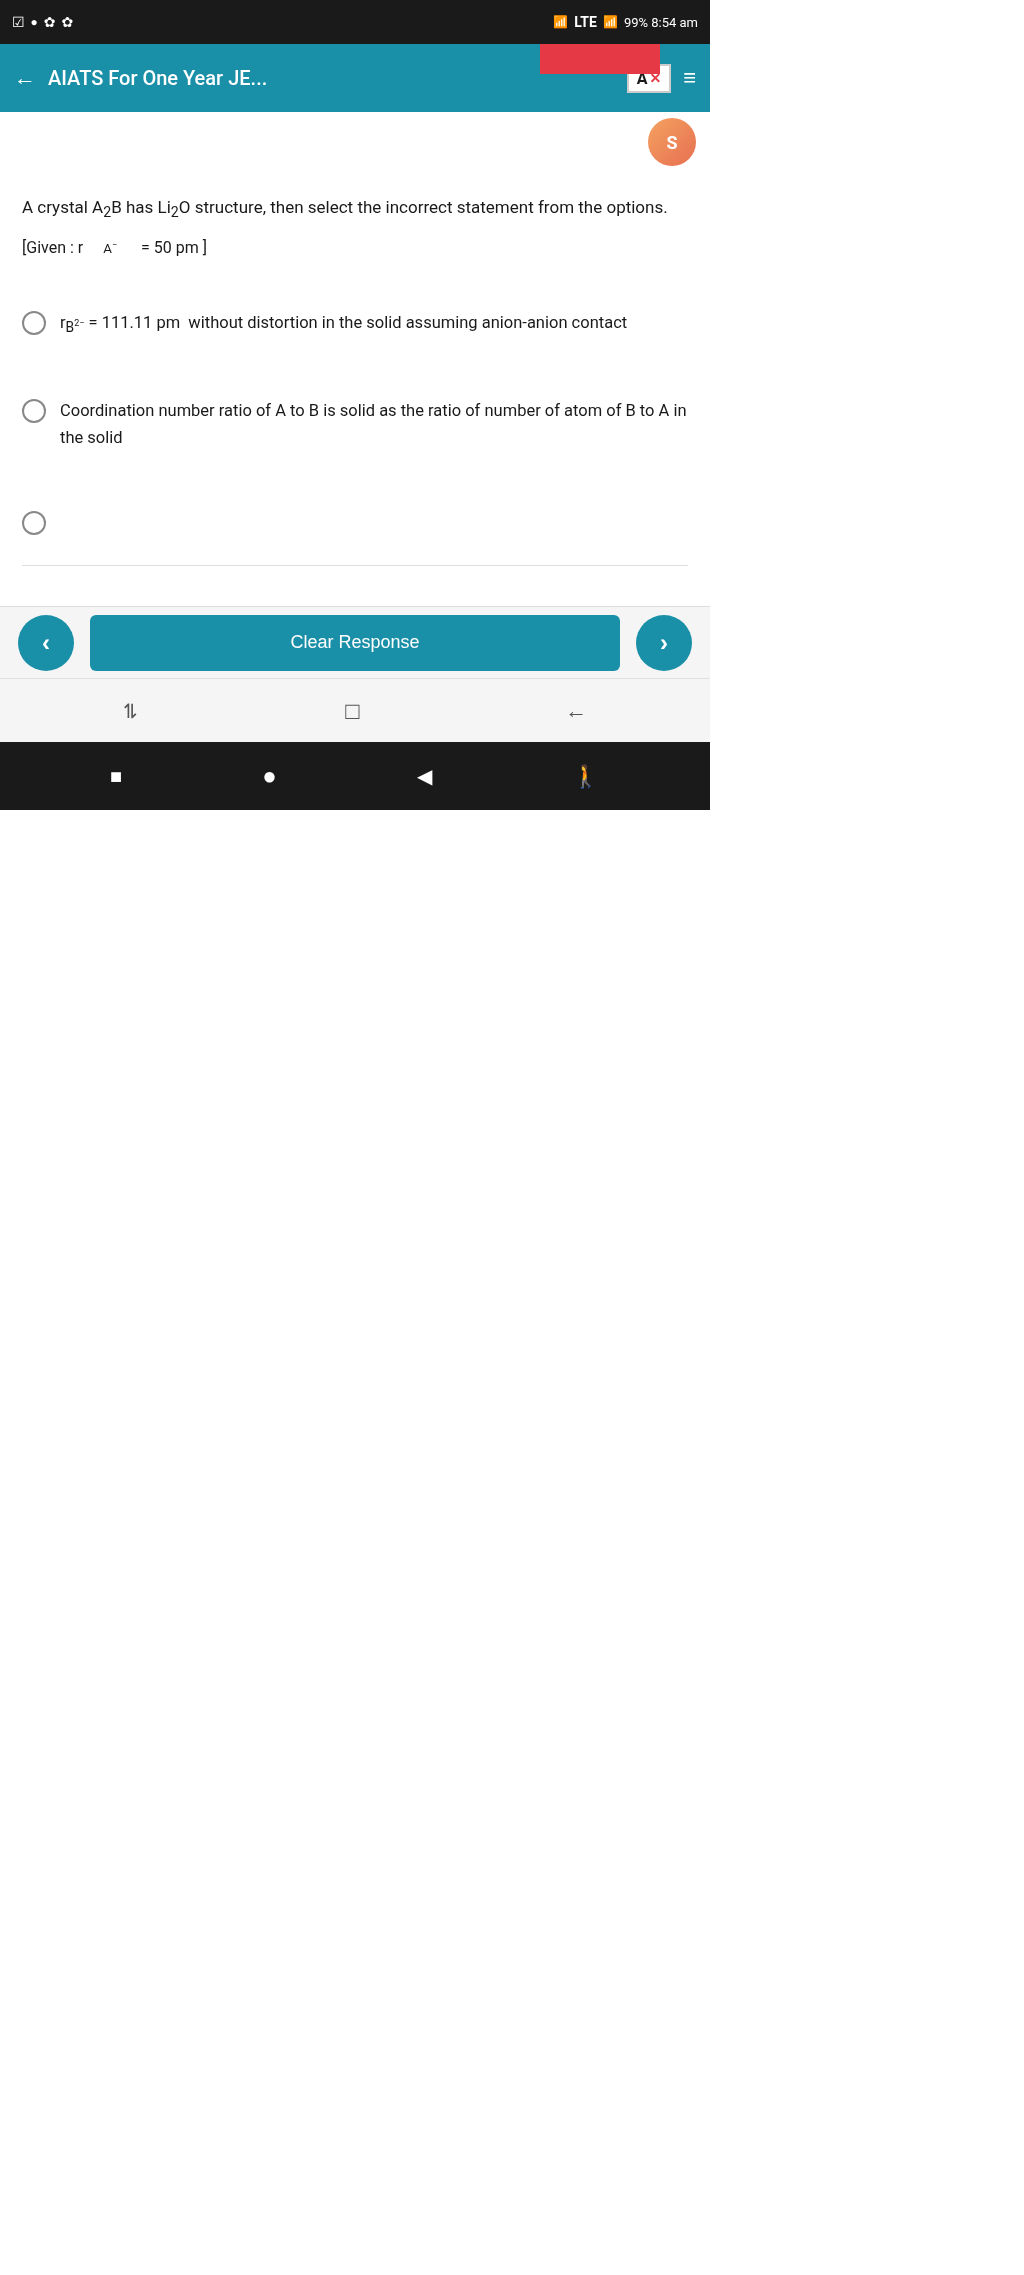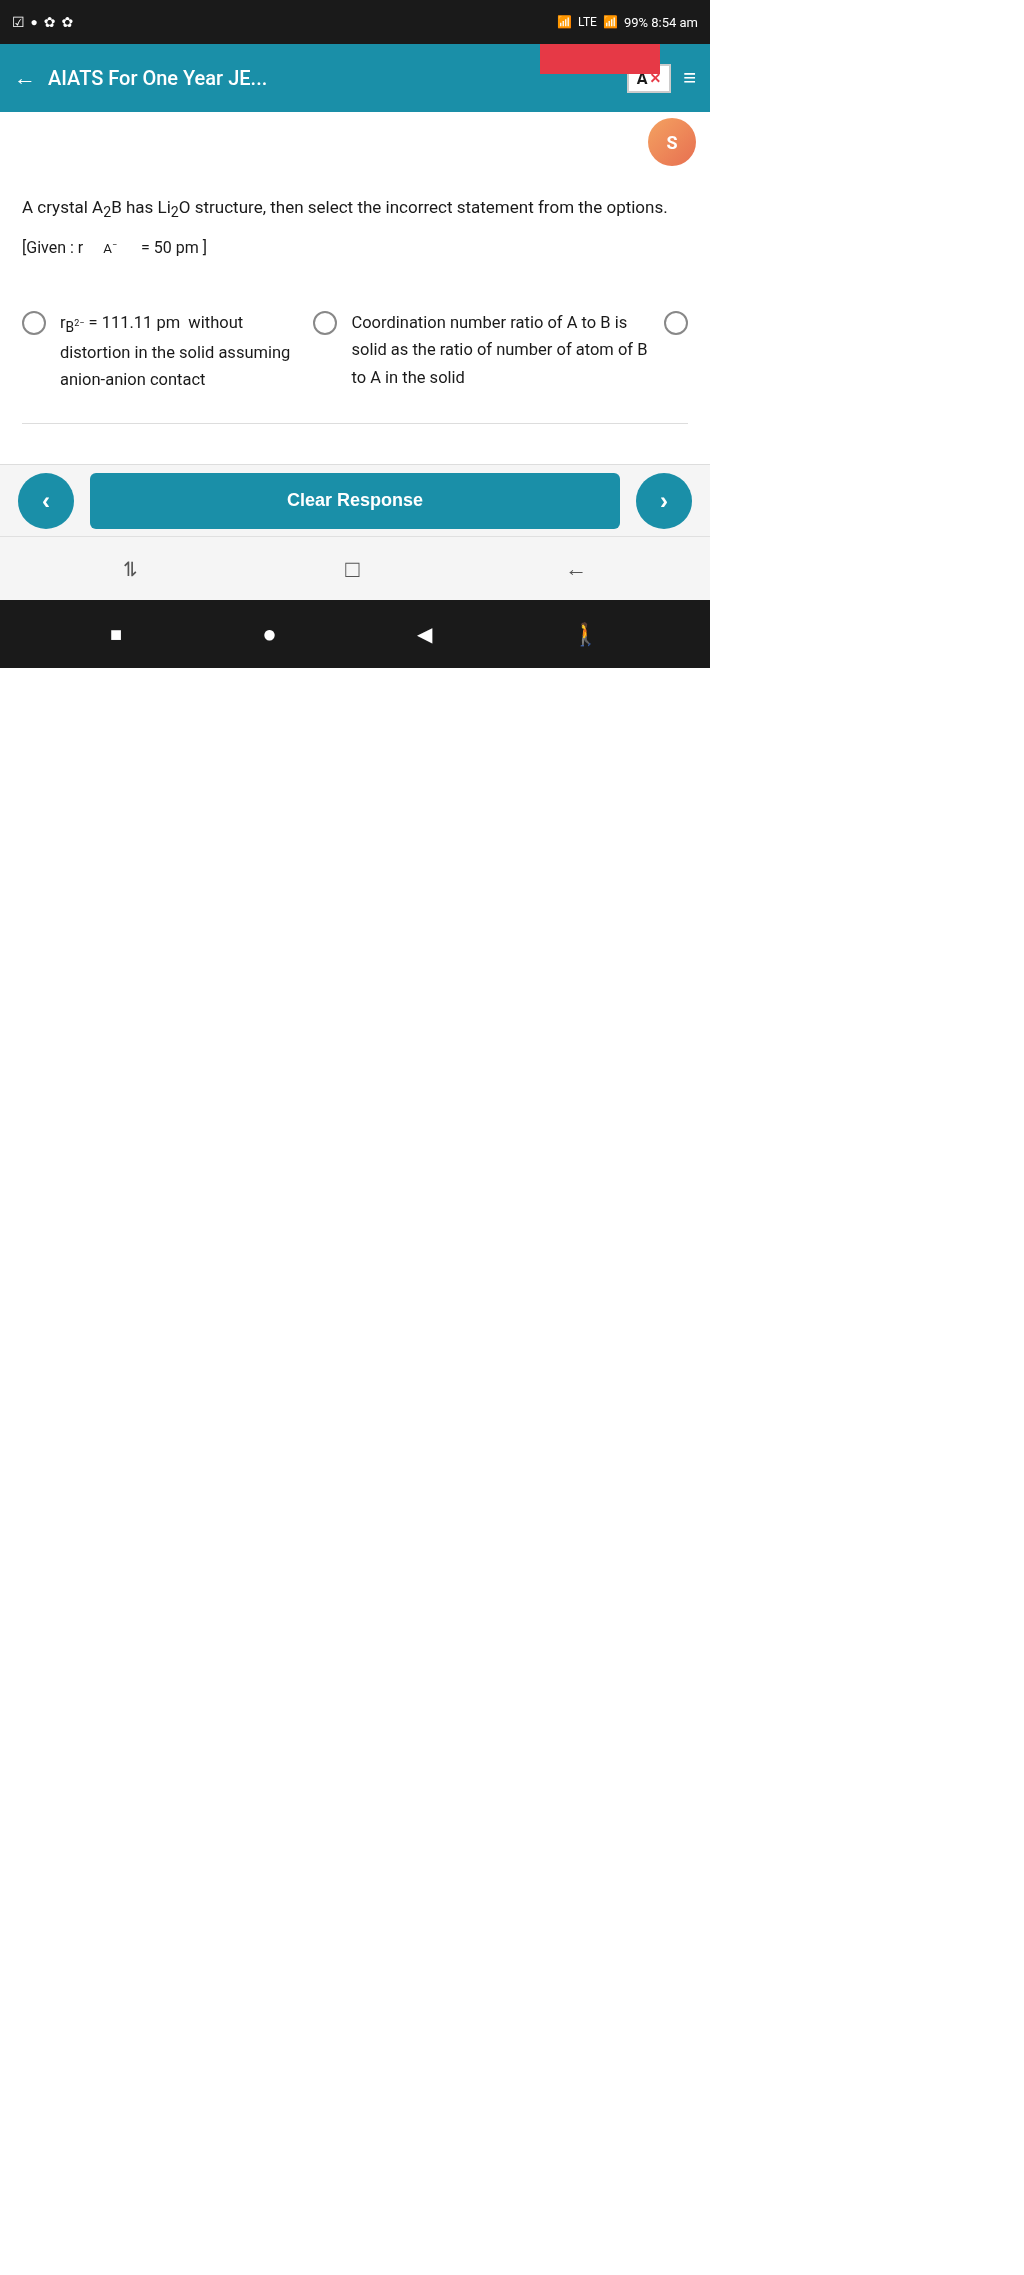--- a/index.html
+++ b/index.html
@@ -149,22 +149,22 @@
       margin-bottom: 32px;
       display: flex;
       align-items: baseline;
       flex-wrap: wrap;
       gap: 20px;
     }
 
     
     .options-container {
       display: flex;
-      flex-direction: row;
-      gap: 8px;
+      flex-direction: column;
+      gap: 18px;
     }
 
     .option-item {
       display: flex;
       align-items: flex-start;
       gap: 14px;
       padding: 20px 0 20px 0;
       border-bottom: none;
     }
 
@@ -211,21 +211,21 @@
       color: white;
       font-size: 22px;
       cursor: pointer;
       border: none;
     }
 
     .clear-response-btn {
       background: #1a8fa8;
       color: white;
       font-size: 18px;
-      font-weight: 700;
+      font-weight: 400;
       border: none;
       border-radius: 6px;
       padding: 14px 60px;
       cursor: pointer;
       flex: 1;
       margin: 0 16px;
       height: 56px;
     }
 
     
@@ -272,21 +272,21 @@
 
 <div class="status-bar">
   <div class="status-left">
     <span style="font-size:14px;">☑</span>
     <span style="font-size:12px;">●</span>
     <span style="font-size:14px;">✿</span>
     <span style="font-size:14px;">✿</span>
   </div>
   <div class="status-right">
     <span style="font-size:12px;">📶</span>
-    <span style="font-size:12px; font-weight:normal;">LTE</span>
+    <span style="font-size:14px; font-weight:bold;">LTE</span>
     <span style="font-size:12px;">📶</span>
     <span>99%  8:54 am</span>
   </div>
 </div>
 
 <div class="header">
   <div class="header-red-block"></div>
   <span class="header-back">←</span>
   <span class="header-title">AIATS For One Year JE...</span>
   <div class="header-a-icon">

